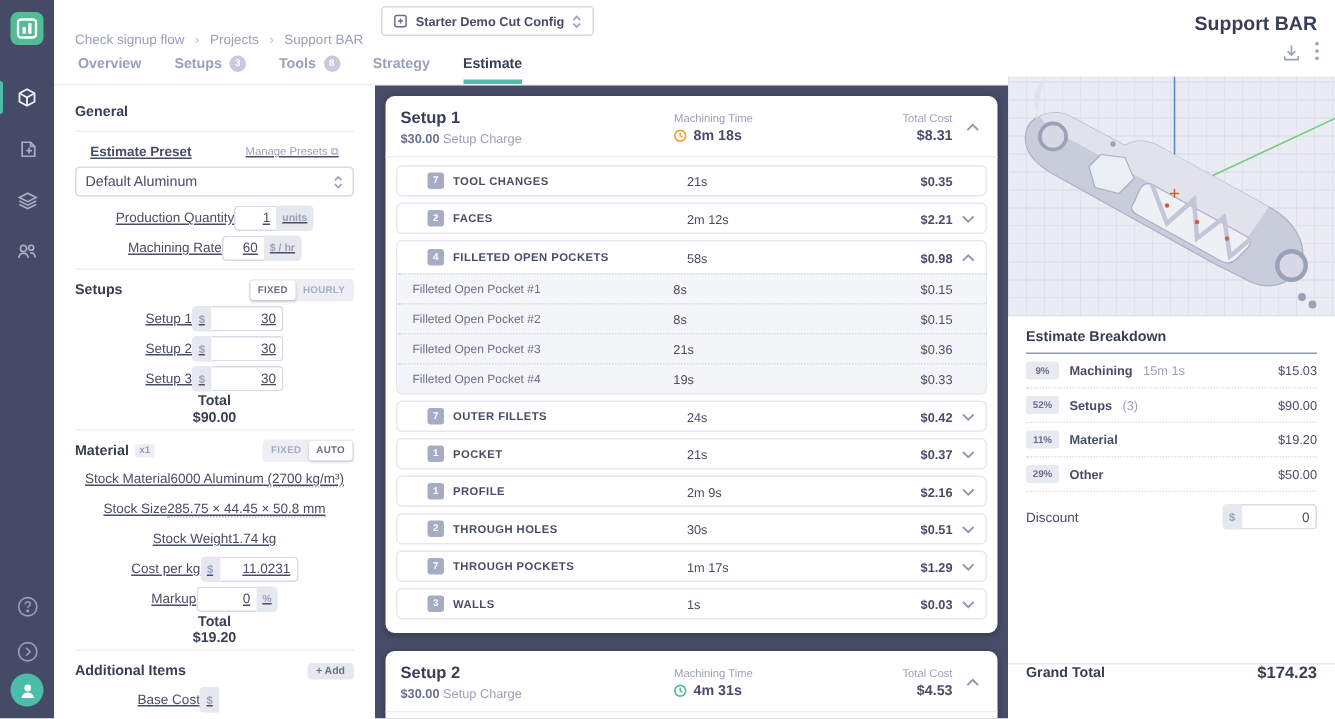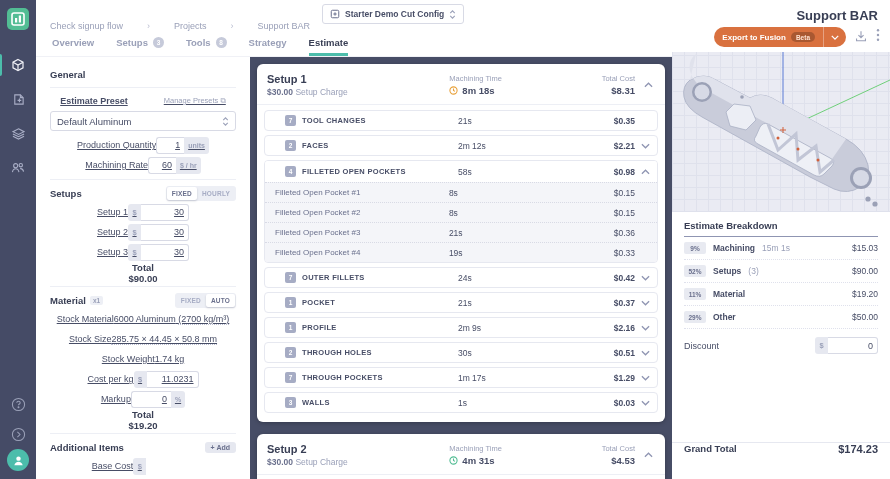--- a/index.html
+++ b/index.html
@@ -15,21 +15,21 @@
   .rail-item.active::before { content:""; position:absolute; left:0; top:6px; bottom:6px; width:2px; background:#4cbdab; border-radius:0 2px 2px 0; }
   .rail-spacer { flex:1; }
   .rail-foot { width:36px; height:30px; display:flex; align-items:center; justify-content:center; color:#9aa0b8; }
   .avatar { width:22px; height:22px; border-radius:50%; background:#4cbdab; display:flex; align-items:center; justify-content:center; margin-bottom:8px; }
 
   
   .main { flex:1; display:flex; min-width:0; }
   .left-mid { width:636px; display:flex; flex-direction:column; flex-shrink:0; }
 
   .topbar { height:28px; display:flex; align-items:center; padding-left:14px; flex-shrink:0; }
-  .crumbs { display:flex; align-items:flex-end; gap:24px; font-size:9px; color:#9aa0b8;margin-top:23px; }
+  .crumbs { display:flex; align-items:flex-end; gap:7px; font-size:9px; color:#9aa0b8;margin-top:23px; }
   .crumb-sep { font-size:9px; color:#b9bdd0; }
   .cfg-btn { margin-left:12px; height:20px; display:flex; align-items:center; gap:5px; padding:0 7px; border:1px solid #d8dae5; border-radius:3px; background:#fff; }
   .cfg-btn .cfg-label { font-size:8.5px; font-weight:bold; color:#474d66; }
 
   .tabbar { height:29px; display:flex; align-items:stretch; gap:22px; padding-left:16px; border-bottom:1px solid #f0f1f6; flex-shrink:0; }
   .tab { display:flex; align-items:center; gap:5px; font-size:9.5px; font-weight:bold; color:#9aa0b8; border-bottom:3px solid transparent; border-top:3px solid transparent; }
   .tab.active { color:#383e54; border-bottom-color:#4cbdab; }
   .tab-badge { min-width:11px; height:11px; padding:0 3px; border-radius:6px; background:#c6cada; color:#fff; font-size:6.5px; font-weight:bold; display:flex; align-items:center; justify-content:center; }
 
   .content-row { flex:1; display:flex; min-height:0; }
@@ -572,32 +572,20 @@
           </div>
 
         </div>
       </div>
     </div>
 
     <div class="right">
       <div class="r-title">Support BAR</div>
 
       <div class="export-row">
-        <div class="export-btn">
-          <span class="export-main">
-            <span class="export-label">Export to Fusion</span>
-            <span class="beta">Beta</span>
-          </span>
-          <span class="export-div"></span>
-          <span class="export-caret">
-            <svg width="8" height="5" viewBox="0 0 10 6" fill="none" stroke="#fff" stroke-width="1.6">
-                <path d="M1 1l4 4 4-4"></path>
-              </svg>
-          </span>
-        </div>
         <span class="icon-gray">
           <svg width="12" height="12" viewBox="0 0 14 14" fill="none" stroke="currentColor" stroke-width="1.3">
               <path d="M7 1.5v7M4 6l3 3 3-3M1.8 10v2.5h10.4V10"></path>
             </svg>
         </span>
         <span class="icon-gray">
           <svg width="4" height="14" viewBox="0 0 4 16">
               <circle cx="2" cy="2.5" r="1.4" fill="currentColor"></circle>
               <circle cx="2" cy="8" r="1.4" fill="currentColor"></circle>
               <circle cx="2" cy="13.5" r="1.4" fill="currentColor"></circle>

